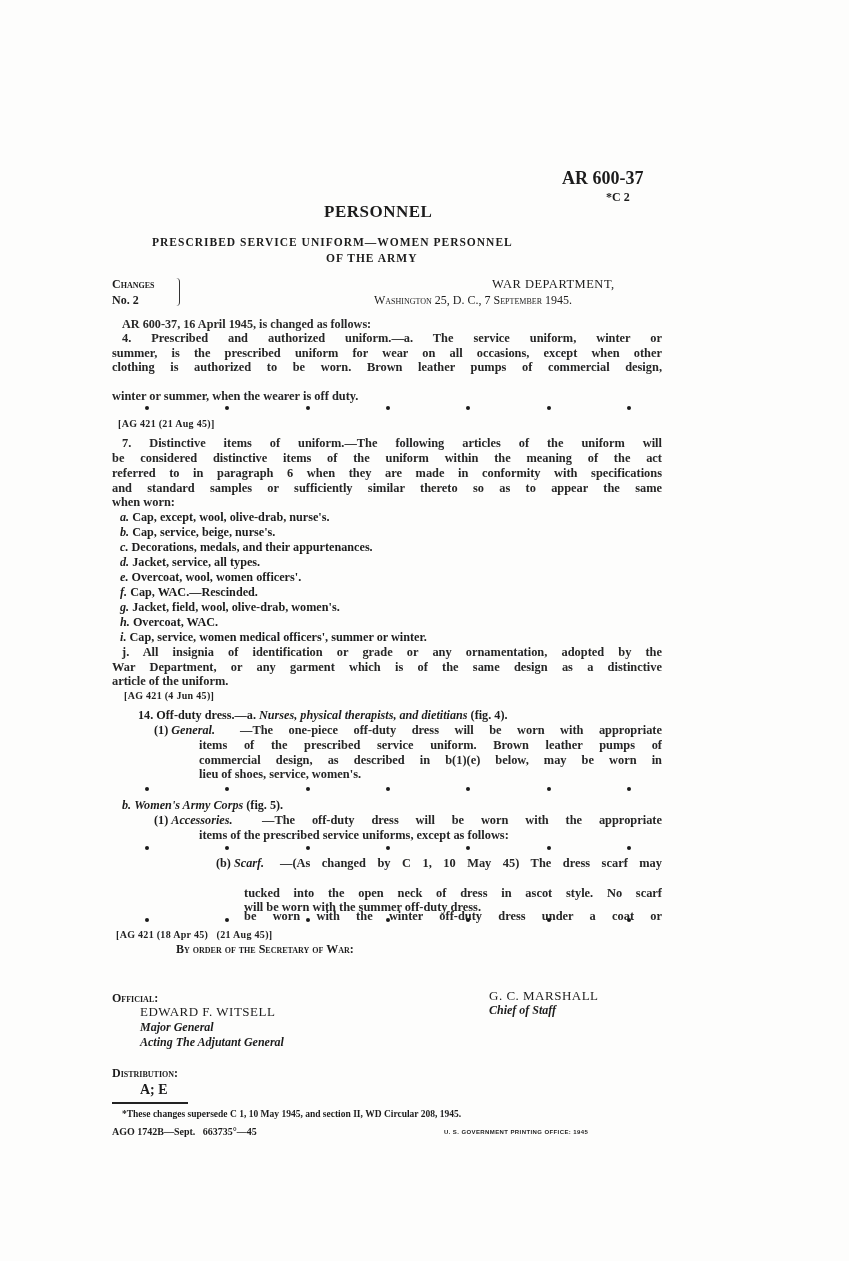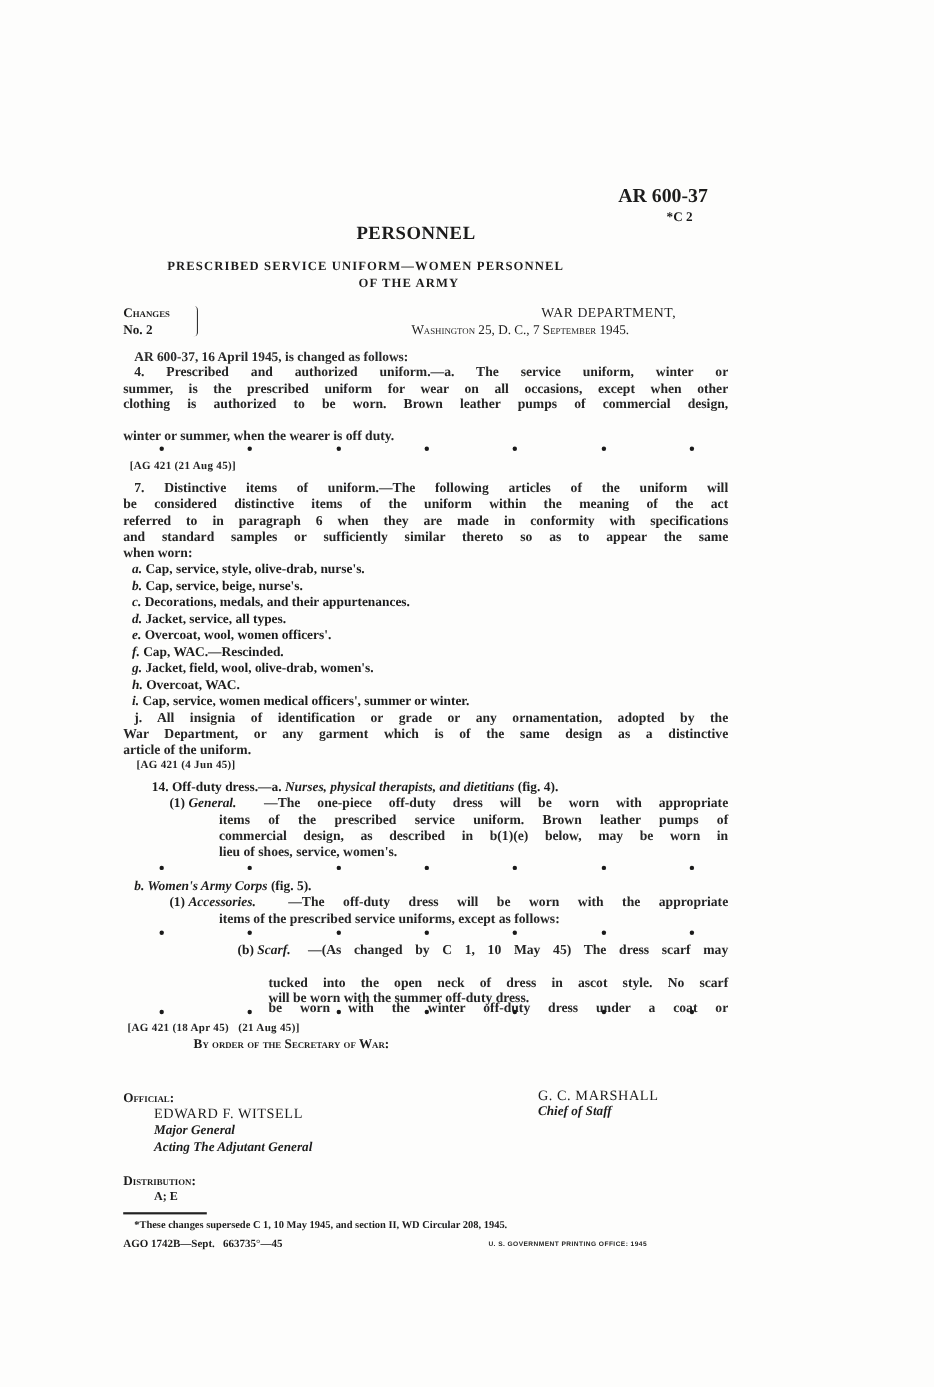--- a/index.html
+++ b/index.html
@@ -55,21 +55,21 @@
   <div class="abs ag" style="left:118px; top:418px;">[AG 421 (21 Aug 45)]</div>
 
   <div class="body-line" style="top:436px; left:122px; width:540px;">7. Distinctive items of uniform.—The following articles of the uniform will</div>
   <div class="body-line" style="top:451px;">be considered distinctive items of the uniform within the meaning of the act</div>
   <div class="body-line" style="top:466px;">referred to in paragraph 6 when they are made in conformity with specifications</div>
   <div class="body-line" style="top:481px;">and standard samples or sufficiently similar thereto so as to appear the same</div>
   <div class="body-line last" style="top:495px;">when worn:</div>
 
   <div class="abs txt b" style="left:120px; top:510px;">
     <span class="i">a.</span>
-    <span>Cap, service, style, olive-drab, nurse's.</span>
+    <span>Cap, except, wool, olive-drab, nurse's.</span>
   </div>
   <div class="abs txt b" style="left:120px; top:525px;">
     <span class="i">b.</span>
     <span>Cap, service, beige, nurse's.</span>
   </div>
   <div class="abs txt b" style="left:120px; top:540px;">
     <span class="i">c.</span>
     <span>Decorations, medals, and their appurtenances.</span>
   </div>
   <div class="abs txt b" style="left:120px; top:555px;">
@@ -168,19 +168,19 @@
 
   <div class="abs b sc" style="left:112px; top:991px; font-size:12px; font-family:'Liberation Serif',serif;">Official:</div>
   <div class="abs" style="left:140px; top:1004px; font-size:13px; letter-spacing:0.5px; font-family:'Liberation Serif',serif;">EDWARD F. WITSELL</div>
   <div class="abs b i" style="left:140px; top:1020px; font-size:12px; font-family:Liberation Serif, serif;">Major General</div>
   <div class="abs b i" style="left:140px; top:1035px; font-size:12px; font-family:'Liberation Serif',serif;">Acting The Adjutant General</div>
 
   <div class="abs" style="left:489px; top:988px; font-size:13px; letter-spacing:0.5px; font-family:'Liberation Serif',serif;">G. C. MARSHALL</div>
   <div class="abs b i" style="left:489px; top:1003px; font-size:12px; font-family:'Liberation Serif',serif;">Chief of Staff</div>
 
   <div class="abs b sc" style="left:112px; top:1066px; font-size:12px; font-family:'Liberation Serif',serif;">Distribution:</div>
-  <div class="abs b" style="left:140px; top:1082px; font-size:11px; font-family:'Liberation Serif',serif;">A; E</div>
+  <div class="abs b" style="left:140px; top:1082px; font-size:14px; font-family:'Liberation Serif',serif;">A; E</div>
   <div class="rule" style="left:112px; top:1102px; width:76px;"></div>
 
   <div class="abs b" style="left:122px; top:1109px; font-size:9.5px; font-family:'Liberation Serif',serif;">*These changes supersede C 1, 10 May 1945, and section II, WD Circular 208, 1945.</div>
   <div class="abs b" style="left:112px; top:1126px; font-size:10px; font-family:'Liberation Serif',serif; white-space:pre;">AGO 1742B—Sept.   663735°—45</div>
   <div class="abs b" style="left:444px; top:1129px; font-size:6px; letter-spacing:0.4px; font-family:'Liberation Sans',sans-serif;">U. S. GOVERNMENT PRINTING OFFICE: 1945</div>
 </div>
 
 </body></html>

